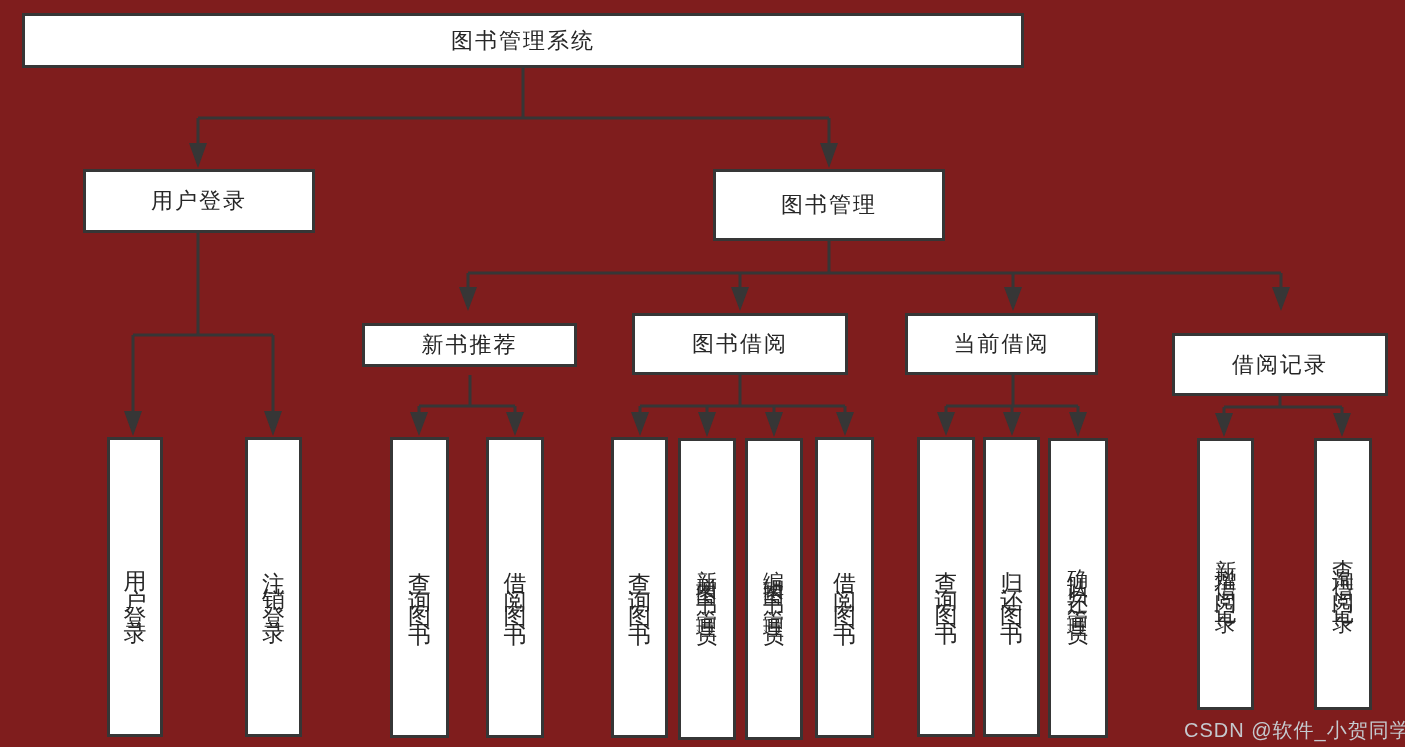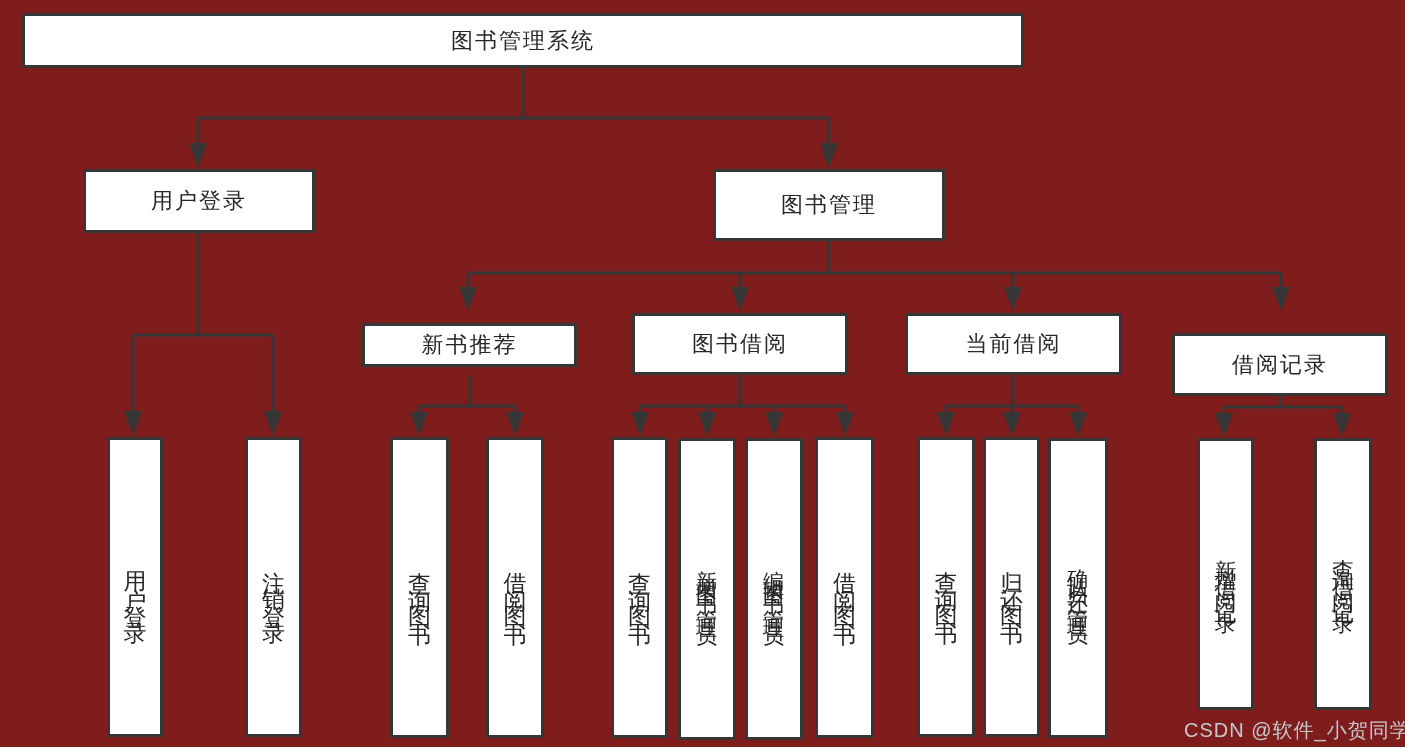--- a/index.html
+++ b/index.html
@@ -120,21 +120,21 @@
   <div class="box h" style="left:713px; top:169px; width:232px; height:72px;">
     <span class="lbl">图书管理</span>
   </div>
 
   <div class="box h" style="left:362px; top:313px; width:215px; height:44px;margin-top:10px;">
     <span class="lbl">新书推荐</span>
   </div>
   <div class="box h" style="left:632px; top:313px; width:216px; height:62px;font-family:Liberation Mono, monospace;">
     <span class="lbl">图书借阅</span>
   </div>
-  <div class="box h" style="left:905px; top:313px; width:217px; height:62px;">
+  <div class="box h" style="left:905px; top:313px; width:193px; height:62px;">
     <span class="lbl">当前借阅</span>
   </div>
   <div class="box h" style="left:1172px; top:308px; width:216px; height:63px;margin-top:25px;">
     <span class="lbl">借阅记录</span>
   </div>
 
   <div class="box leaf" style="left:107px; top:437px; width:56px; height:300px;">
     <span class="lbl">用户登录</span>
   </div>
   <div class="box leaf" style="left:245px; top:437px; width:57px; height:300px;">

